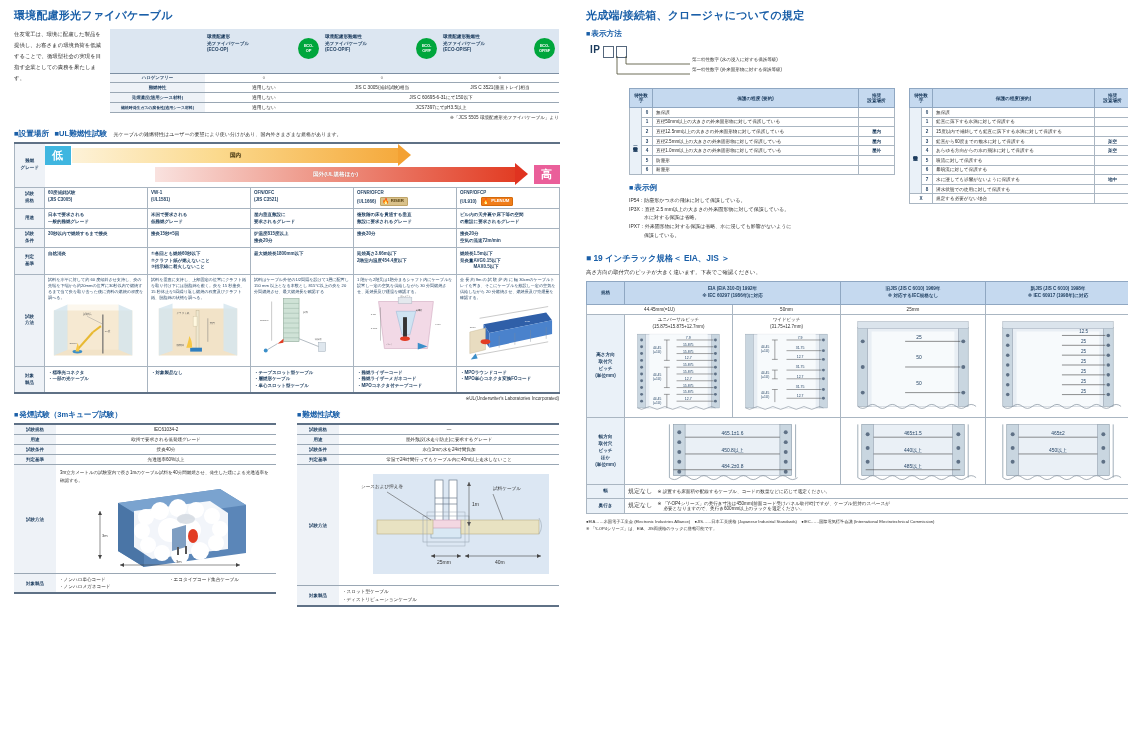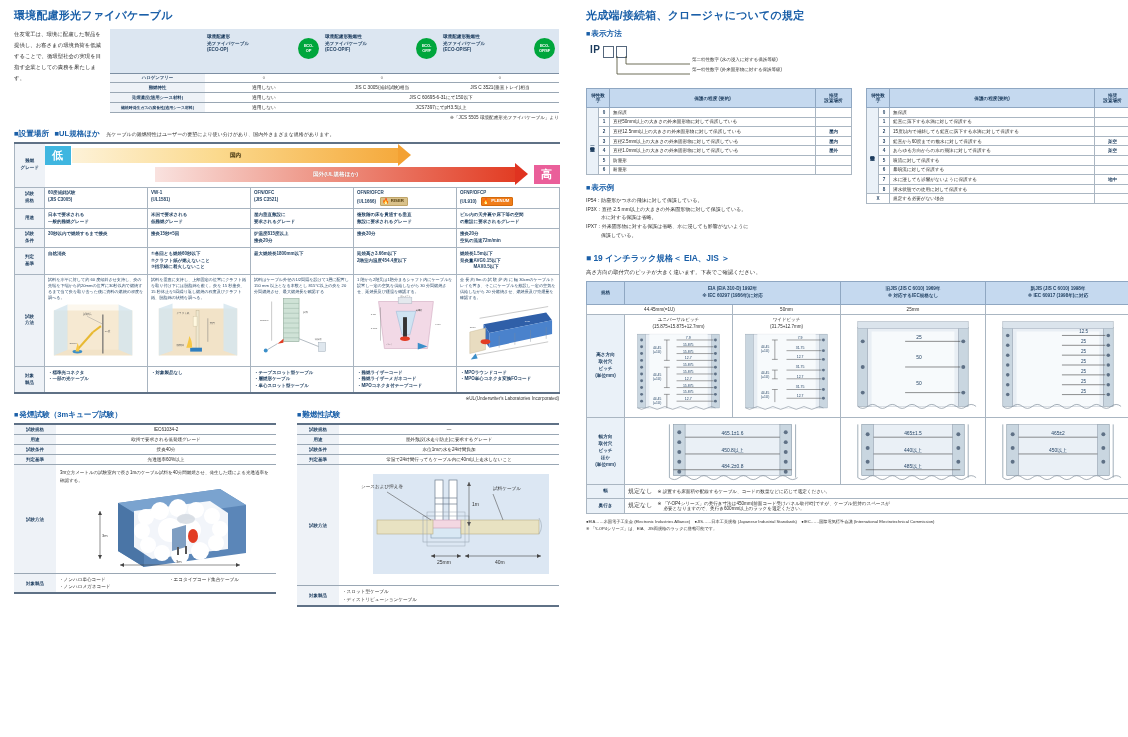--- a/index.html
+++ b/index.html
@@ -230,21 +230,21 @@
           </tr>
         </tbody>
           </table>
         <div class="note-right">※「JCS 5505 環境配慮形光ファイバケーブル」より</div>
       </div>
     </div>
 
     <div style="margin-top:9px;">
       <div style="margin-bottom:3px;">
         <span class="sub-title inline-sub" style="font-size:7.6px; font-weight:bold; color:#1a5fa8;">■<span>設置場所</span></span>
-        <span class="sub-title inline-sub" style="font-size:7.6px; font-weight:bold; color:#1a5fa8; margin-left:4px;">■<span>UL規格ほか</span></span>
+        <span class="sub-title inline-sub" style="font-size:7.6px; font-weight:bold; color:#1a5fa8; margin-left:4px;">■<span>UL難燃性試験</span></span>
         <span style="font-size:5px; color:#2b2b2b; margin-left:5px;">光ケーブルの難燃特性はユーザーの要望により使い分けがあり、国内外さまざまな規格があります。</span>
       </div>
 
       <table class="tbl-flam">
         <colgroup>
           <col style="width:30px">
             <col style="width:103px">
             <col style="width:103px">
           <col style="width:103px">
             <col style="width:103px">
@@ -644,21 +644,21 @@
             <path d="M11 0 L11 18 L84 18" stroke="#4a4a2e" stroke-width=".8" fill="none"></path>
           </svg>
           <div style="position:absolute; left:102px; top:13px; font-size:4.5px;">第二特性数字 (水の浸入に対する保護等級)</div>
           <div style="position:absolute; left:102px; top:23px; font-size:4.5px;">第一特性数字 (外来固形物に対する保護等級)</div>
         </div>
       </div>
     </div>
 
     <div style="display:flex; gap:14px; margin-top:4px;">
 
-      <div style="width:266px;">
+      <div style="width:266px;margin-left:43px;">
         <table class="tbl-ip">
           <thead>
               <tr>
             <td colspan="2" style="width:22px;">特性数字</td>
             <td>保護の程度 (要約)</td>
             <td style="width:36px; white-space:pre-line;">推奨
 設置場所</td>
           </tr>
             </thead>
           <tbody>

